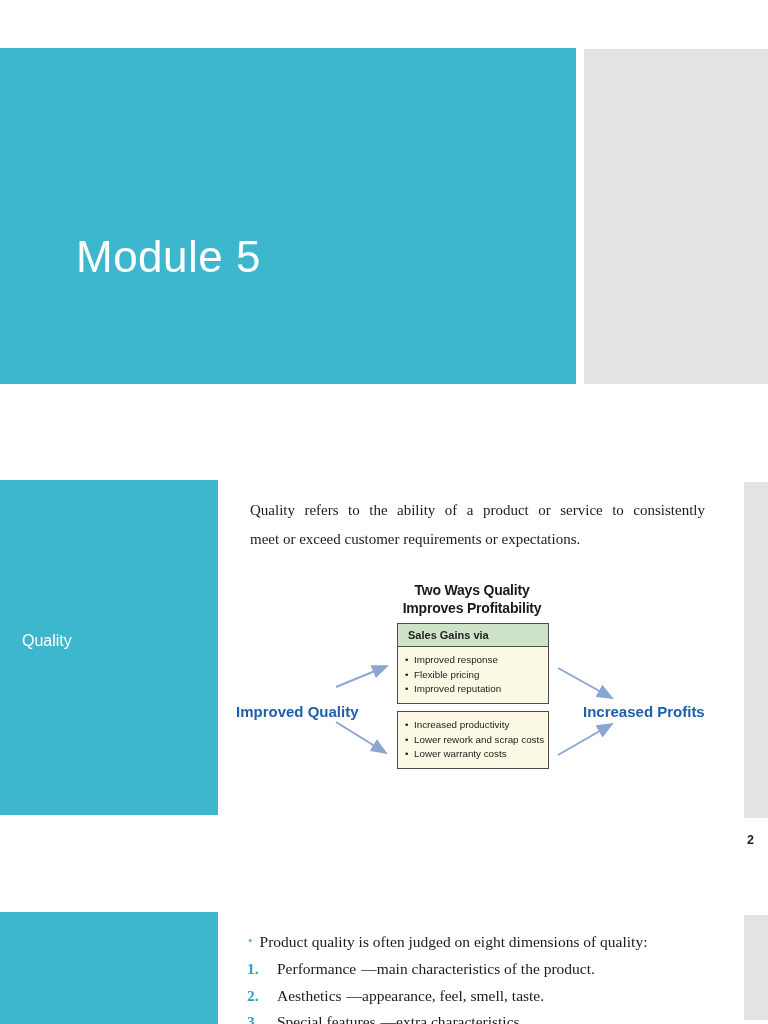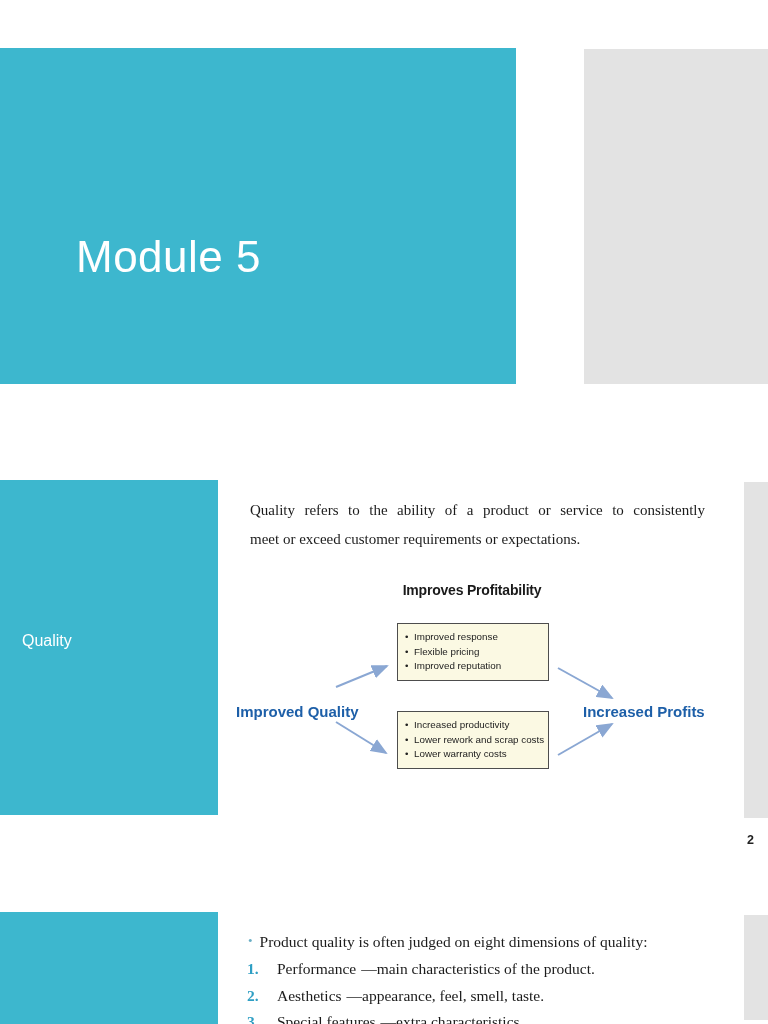--- a/index.html
+++ b/index.html
@@ -17,21 +17,21 @@
   html,body{width:768px;height:1024px;}
   body{
     position:relative;
     background:#ffffff;
     overflow:hidden;
     font-family:"Liberation Sans", sans-serif;
   }
   .abs{position:absolute;}
 
   
-  .s1-teal{left:0;top:48px;width:516px;height:336px;background:var(--teal);}
+  .s1-teal{left:0;top:48px;width:576px;height:336px;background:var(--teal);}
   .s1-gray{left:584px;top:49px;width:184px;height:335px;background:var(--panel-gray);}
   .s1-title{
     left:76px;top:232px;width:480px;
     color:#ffffff;font-size:44px;font-weight:400;letter-spacing:0.5px;
   }
 
   
   .s2-sidebar{left:0;top:480px;width:218px;height:335px;background:var(--teal);}
   .s2-gray{left:744px;top:482px;width:24px;height:336px;background:var(--panel-gray);}
   .s2-label{left:22px;top:632px;color:#ffffff;font-size:16px;font-weight:400;}
@@ -101,36 +101,38 @@
 <div class="abs s2-sidebar"></div>
 <div class="abs s2-label">Quality</div>
 <div class="abs s2-gray"></div>
 
 <div class="abs s2-para">
   <div class="line1">Quality refers to the ability of a product or service to consistently</div>
   <div class="line2">meet or exceed customer requirements or expectations.</div>
 </div>
 
 <div class="abs diag-title">
+  <div>Two Ways Quality</div>
   <div>Improves Profitability</div>
 </div>
 
 <svg class="abs diag-arrows" viewBox="0 0 510 230">
   <defs>
     <marker id="ah" markerWidth="9" markerHeight="7" refX="7.5" refY="3.5" orient="auto">
       <path d="M0,0 L8.5,3.5 L0,7 Z" fill="#8aa7d3"></path>
     </marker>
   </defs>
   <line x1="106" y1="117" x2="157" y2="96" stroke="#8aa7d3" stroke-width="2" marker-end="url(#ah)"></line>
   <line x1="106" y1="152" x2="156" y2="183" stroke="#8aa7d3" stroke-width="2" marker-end="url(#ah)"></line>
   <line x1="328" y1="98" x2="382" y2="128" stroke="#8aa7d3" stroke-width="2" marker-end="url(#ah)"></line>
   <line x1="328" y1="185" x2="382" y2="154" stroke="#8aa7d3" stroke-width="2" marker-end="url(#ah)"></line>
 </svg>
 
 <div class="abs diag-box box-sales">
+  <div class="hdr">Sales Gains via</div>
   <div class="bod">
     <div class="bullet">
         <span class="dot">•</span>
         <span>Improved response</span>
       </div>
     <div class="bullet">
         <span class="dot">•</span>
         <span>Flexible pricing</span>
       </div>
     <div class="bullet">

